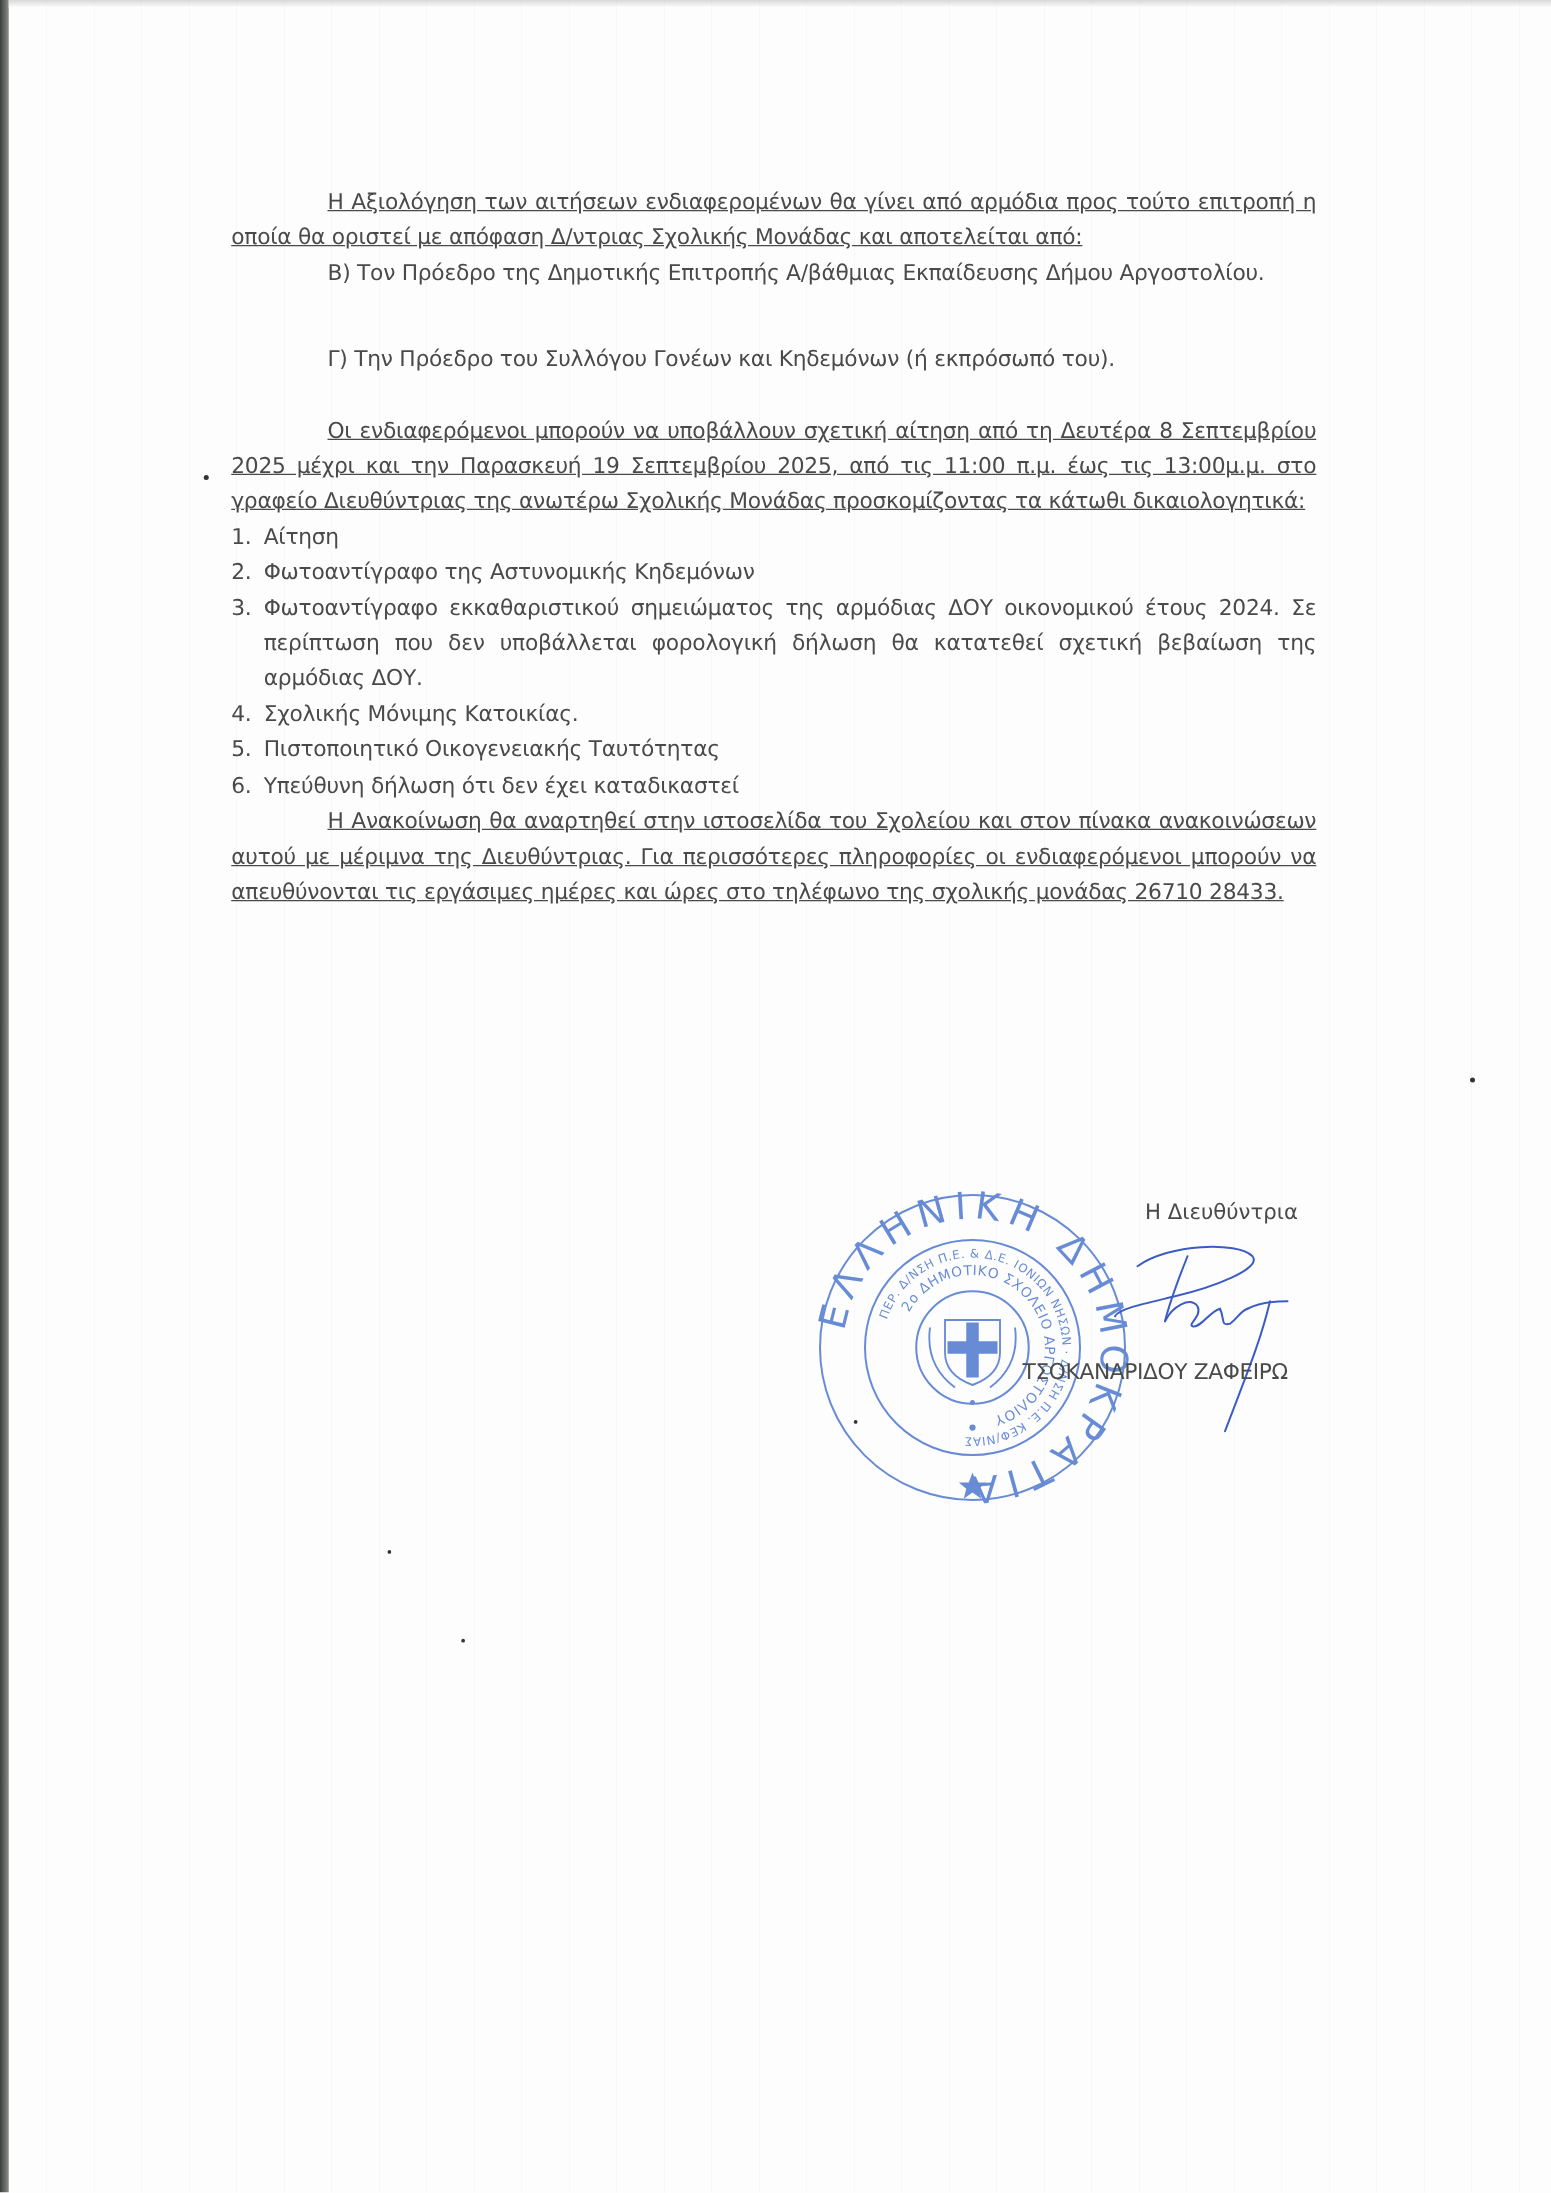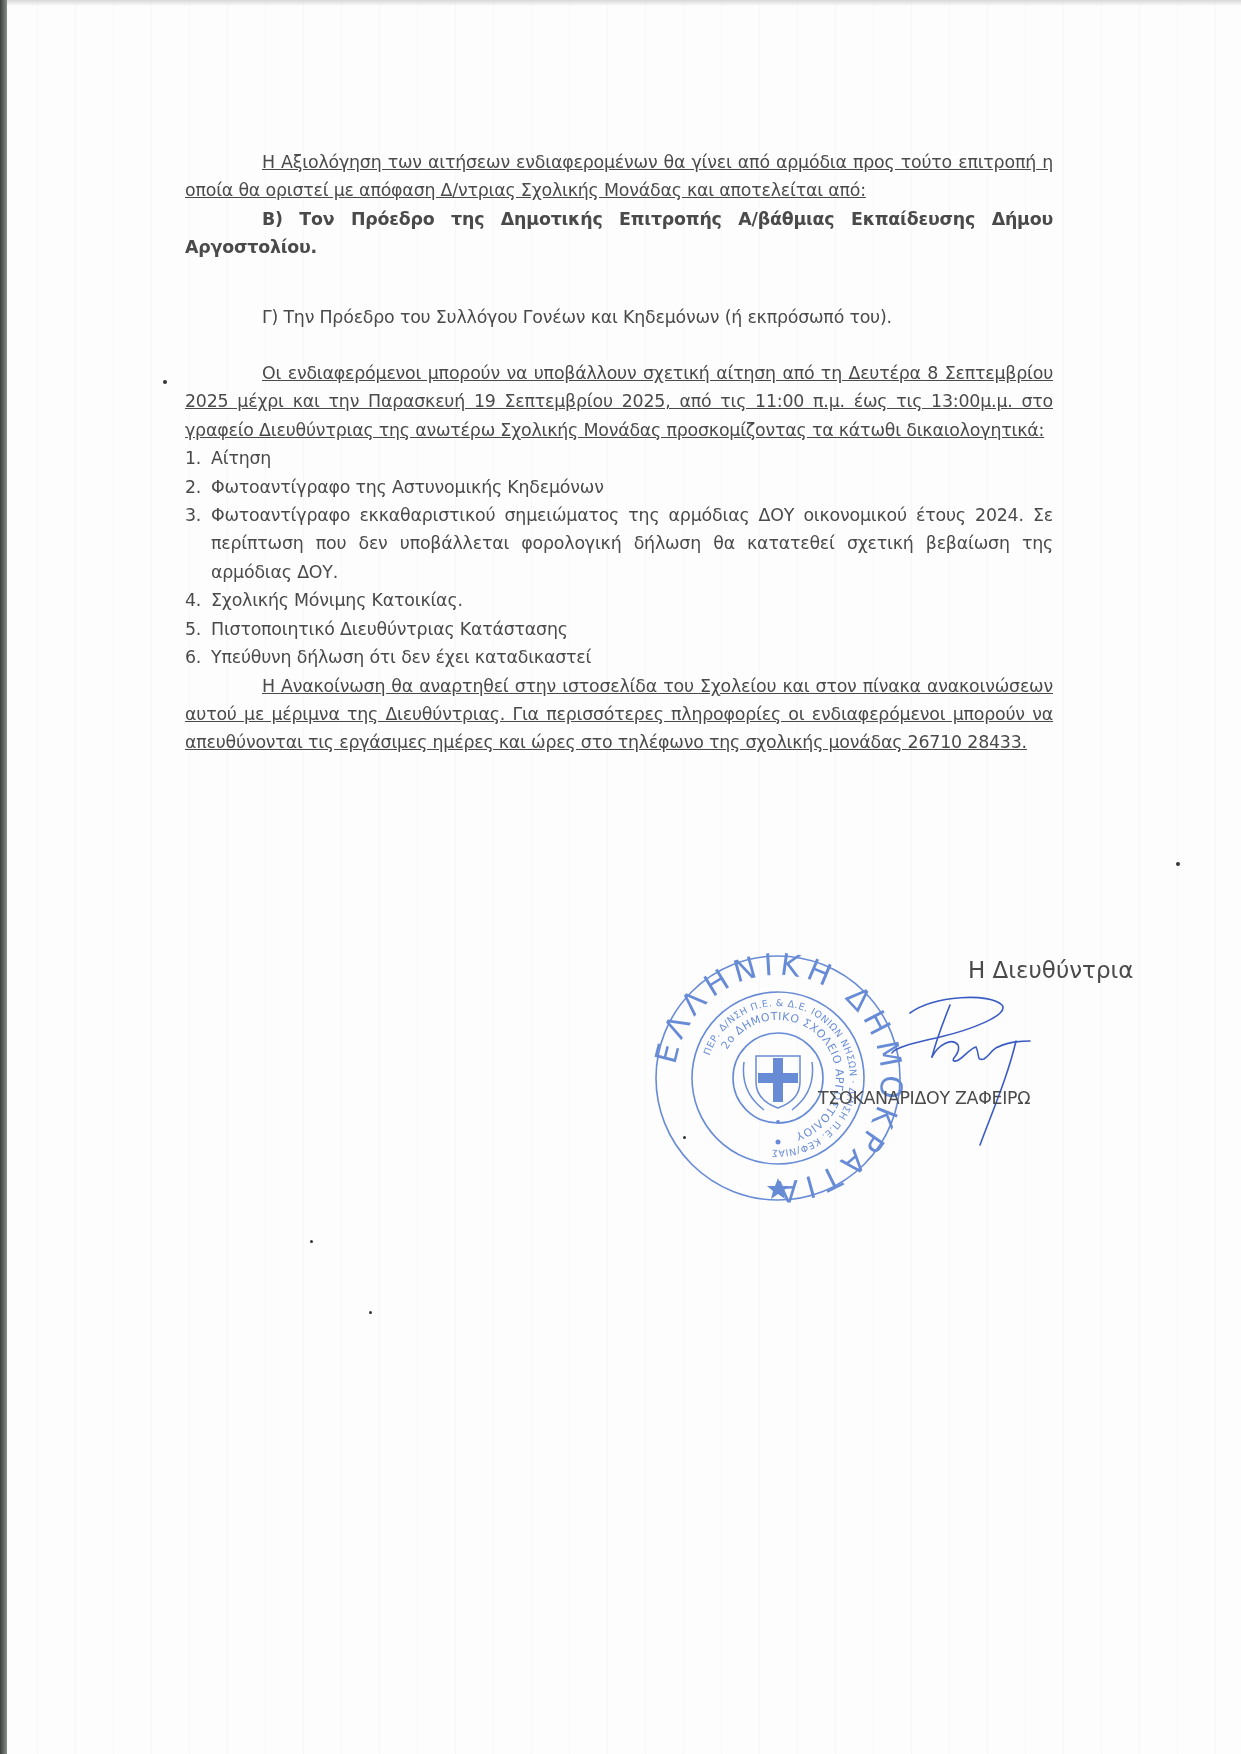--- a/index.html
+++ b/index.html
@@ -30,22 +30,22 @@
     }
     .p { margin: 0; text-align: justify; }
     .indent { text-indent: 77px; text-decoration: underline; }
     .sub { margin: 0; }
     .sub .ind { text-indent: 77px; text-align: justify; }
     .gap { height: 28px; }
     ol.docs { margin: 0; padding: 0; list-style: none; }
     ol.docs li { position: relative; padding-left: 26px; text-align: justify; }
     ol.docs li .num { position: absolute; left: 0; top: 0; }
     .sig-title {
-      position: absolute; left: 968px; top: 958px;
-      font-size: 23px; line-height: 24px;
+      position: absolute; left: 916px; top: 958px;
+      font-size: 17px; line-height: 24px;
     }
     .sig-name {
       position: absolute; left: 818px; top: 1086px;
       font-size: 17.4px; line-height: 24px; letter-spacing: -0.3px;
     }
     .signature {
       position: absolute; left: 880px; top: 975px; width: 180px; height: 190px;
     }
     .stamp {
       position: absolute; left: 652px; top: 952px; width: 252px; height: 252px;
@@ -56,31 +56,31 @@
 </head>
 <body>
 
 <div class="scan-edge-left"></div>
 <div class="scan-edge-top"></div>
 <div class="scan-lines"></div>
 
 <div class="page">
   <p class="p indent">Η Αξιολόγηση των αιτήσεων ενδιαφερομένων θα γίνει από αρμόδια προς τούτο επιτροπή η οποία θα οριστεί με απόφαση Δ/ντριας Σχολικής Μονάδας και αποτελείται από:</p>
   <div class="sub">
-    <p class="p" style="text-indent:77px;font-weight:bold;">Β) Τον Πρόεδρο της Δημοτικής Επιτροπής Α/βάθμιας Εκπαίδευσης Δήμου Αργοστολίου.</p>
+    <p class="p" style="text-indent:77px;">Β) Τον Πρόεδρο της Δημοτικής Επιτροπής Α/βάθμιας Εκπαίδευσης Δήμου Αργοστολίου.</p>
     <p class="p" style="text-indent:77px;margin-top:41px;">Γ) Την Πρόεδρο του Συλλόγου Γονέων και Κηδεμόνων (ή εκπρόσωπό του).</p>
   </div>
   <div class="gap"></div>
   <p class="p indent">Οι ενδιαφερόμενοι μπορούν να υποβάλλουν σχετική αίτηση από τη Δευτέρα 8 Σεπτεμβρίου 2025 μέχρι και την Παρασκευή 19 Σεπτεμβρίου 2025, από τις 11:00 π.μ. έως τις 13:00μ.μ. στο γραφείο Διευθύντριας της ανωτέρω Σχολικής Μονάδας προσκομίζοντας τα κάτωθι δικαιολογητικά:</p>
   <ol class="docs">
     <li><span class="num">1.</span><span>Αίτηση</span></li>
     <li><span class="num">2.</span><span>Φωτοαντίγραφο της Αστυνομικής Κηδεμόνων</span></li>
     <li><span class="num">3.</span><span>Φωτοαντίγραφο εκκαθαριστικού σημειώματος της αρμόδιας ΔΟΥ οικονομικού έτους 2024. Σε περίπτωση που δεν υποβάλλεται φορολογική δήλωση θα κατατεθεί σχετική βεβαίωση της αρμόδιας ΔΟΥ.</span></li>
     <li><span class="num">4.</span><span>Σχολικής Μόνιμης Κατοικίας.</span></li>
-    <li><span class="num">5.</span><span>Πιστοποιητικό Διευθύντριας Κατάστασης</span></li>
+    <li><span class="num">5.</span><span>Πιστοποιητικό Οικογενειακής Ταυτότητας</span></li>
     <li><span class="num">6.</span><span>Υπεύθυνη δήλωση ότι δεν έχει καταδικαστεί</span></li>
   </ol>
   <p class="p indent">Η Ανακοίνωση θα αναρτηθεί στην ιστοσελίδα του Σχολείου και στον πίνακα ανακοινώσεων αυτού με μέριμνα της Διευθύντριας. Για περισσότερες πληροφορίες οι ενδιαφερόμενοι μπορούν να απευθύνονται τις εργάσιμες ημέρες και ώρες στο τηλέφωνο της σχολικής μονάδας 26710 28433.</p>
 </div>
 
 <svg class="stamp" viewBox="0 0 252 252">
   <defs>
     <path id="outerArc" d="M 126,126 m -103,0 a 103,103 0 1,1 206,0 a 103,103 0 1,1 -206,0"></path>
     <path id="innerArc" d="M 126,126 m -72,0 a 72,72 0 1,1 144,0 a 72,72 0 1,1 -144,0"></path>
     <path id="midArc" d="M 126,126 m -58,0 a 58,58 0 1,1 116,0 a 58,58 0 1,1 -116,0"></path>

